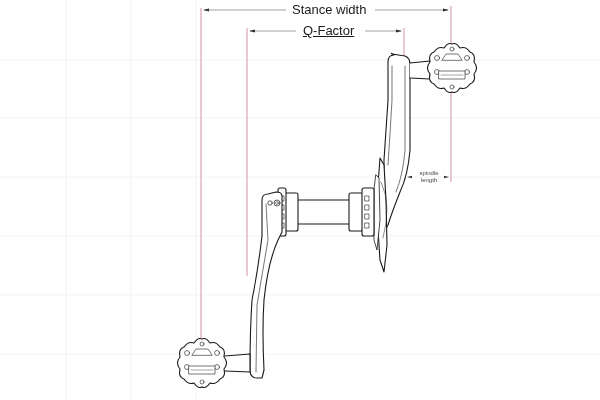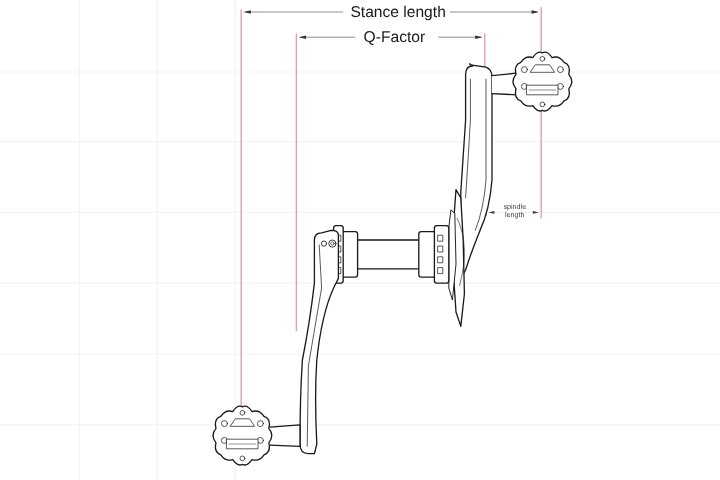--- a/index.html
+++ b/index.html
@@ -112,18 +112,18 @@
       <circle cx="15" cy="4" r="2.5" stroke-width="0.6"></circle>
       <circle cx="0" cy="-19" r="2" stroke-width="0.6"></circle>
       <circle cx="0" cy="19" r="2" stroke-width="0.6"></circle>
       <path d="M-10,-8 L-6,-14 L6,-14 L10,-8 Z" stroke-width="0.6"></path>
       <rect x="-13" y="3" width="26" height="8" stroke-width="0.6"></rect>
       <line x1="-11" y1="7" x2="11" y2="7" stroke-width="0.4"></line>
     </g>
   </g>
 </svg>
 
-<div class="label label-big" style="left:289px; top:2px; padding:0 3px;">Stance length</div>
-<div class="label label-big" style="left:300px; top:23px; padding:0 3px;">Q-Factor</div>
+<div class="label label-big" style="left:289px; top:2px; padding:0 3px;">Stance width</div>
+<div class="label label-big" style="left:300px; top:23px; padding:0 3px;text-decoration:underline;">Q-Factor</div>
 <div class="label label-small" style="left:414px; top:170px; width:30px;">
   <div>spindle</div>
   <div>length</div>
 </div>
 
 </body></html>

